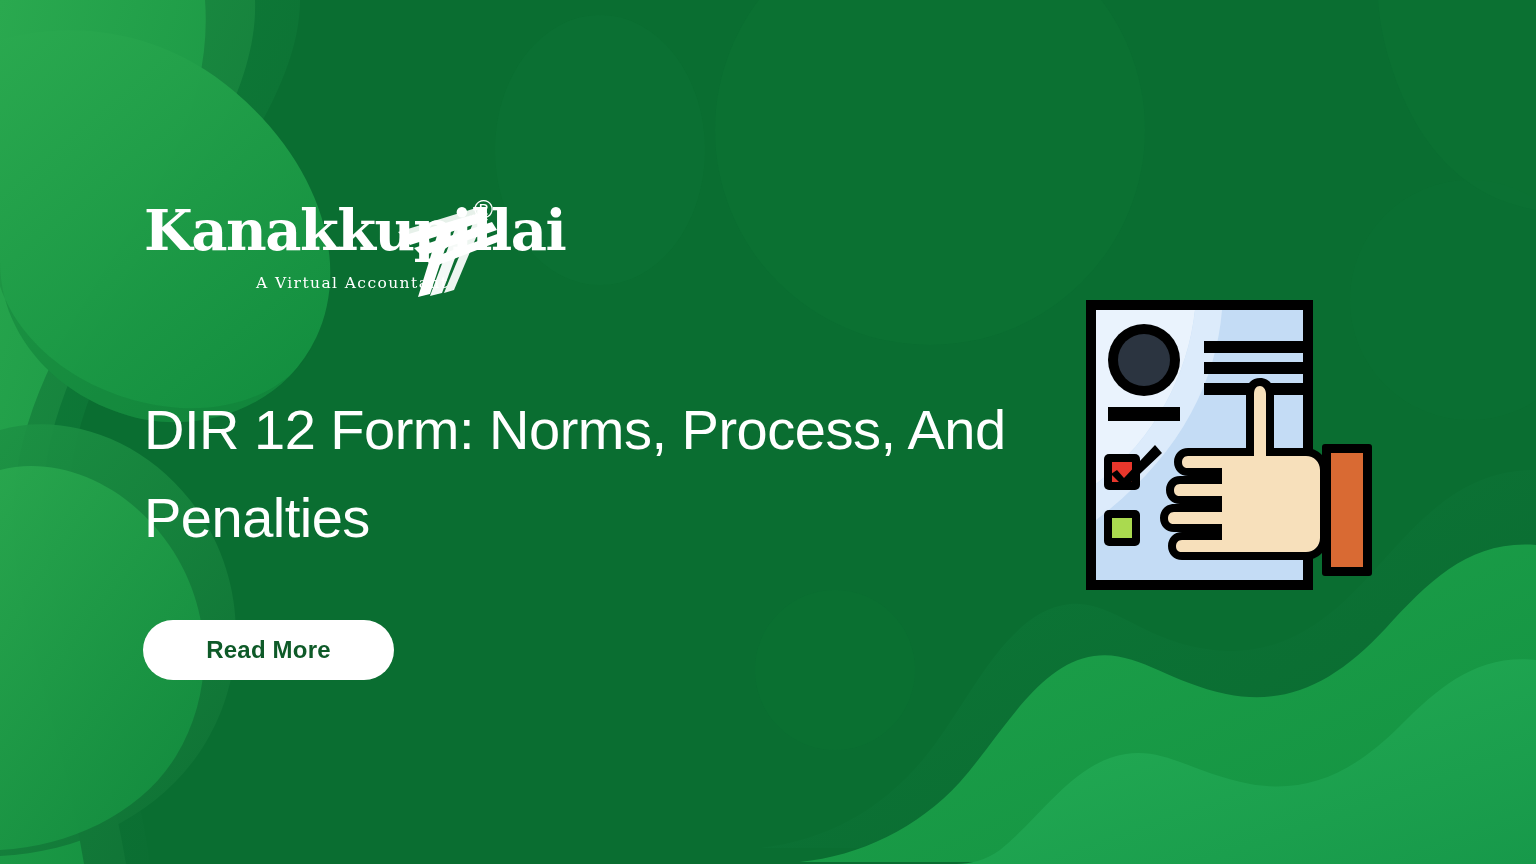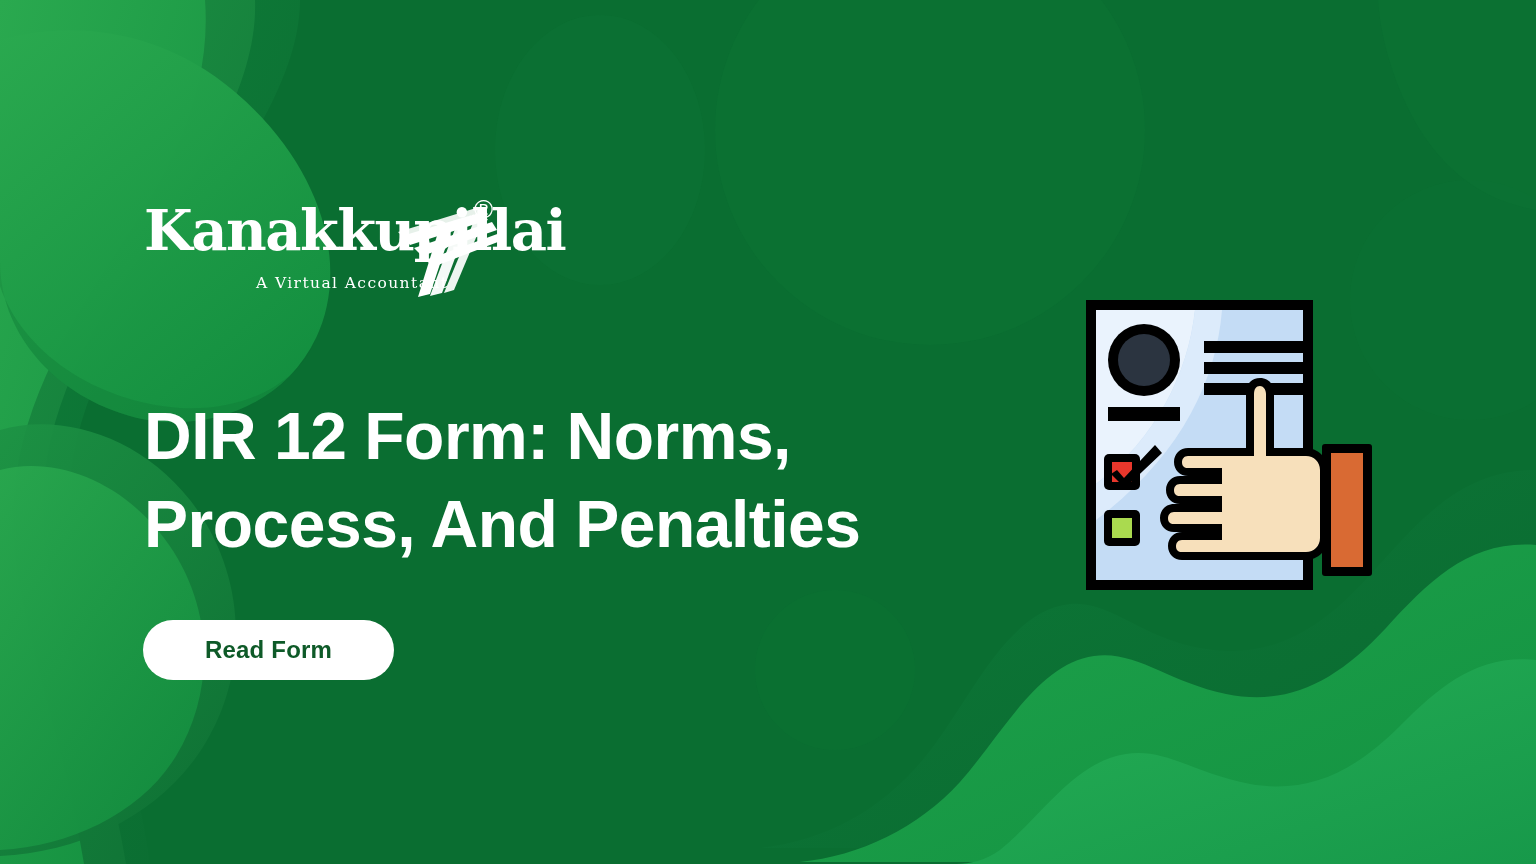--- a/index.html
+++ b/index.html
@@ -74,22 +74,22 @@
 
   
   #headline {
     position: absolute;
     left: 144px;
     top: 348px;
     width: 880px;
     z-index: 5;
     color: #ffffff;
     font-family: "Liberation Sans", sans-serif;
-    font-size: 66px;
-    font-weight: 700;
+    font-size: 56px;
+    font-weight: 400;
     line-height: 88px;
     letter-spacing: -0.5px;
   }
 
   
   #cta-button {
     position: absolute;
     left: 143px;
     top: 620px;
     width: 251px;
@@ -219,21 +219,21 @@
         <path d="M2,34 L80,10 L84,15 L8,40 Z" opacity="0.9"></path>
       </g>
     </svg>
 
     <div id="logo-reg">®</div>
   </div>
 
   <h1 id="headline">DIR 12 Form: Norms, Process, And Penalties</h1>
 
   <button id="cta-button">
-    <span id="cta-label">Read Form</span>
+    <span id="cta-label">Read More</span>
   </button>
 
   <svg id="illustration" viewBox="0 0 330 324">
 
     <g>
       <rect x="16" y="12" width="227" height="290" fill="#000000"></rect>
       <rect x="26" y="22" width="207" height="270" fill="#c4dcf5"></rect>
 
       <path d="M26,22 L125,22 C118,86 86,150 26,196 Z" fill="#eaf3fd"></path>
       <path d="M26,196 C86,150 118,86 125,22 L152,22 C146,96 108,170 26,232 Z" fill="#dcebfb"></path>

